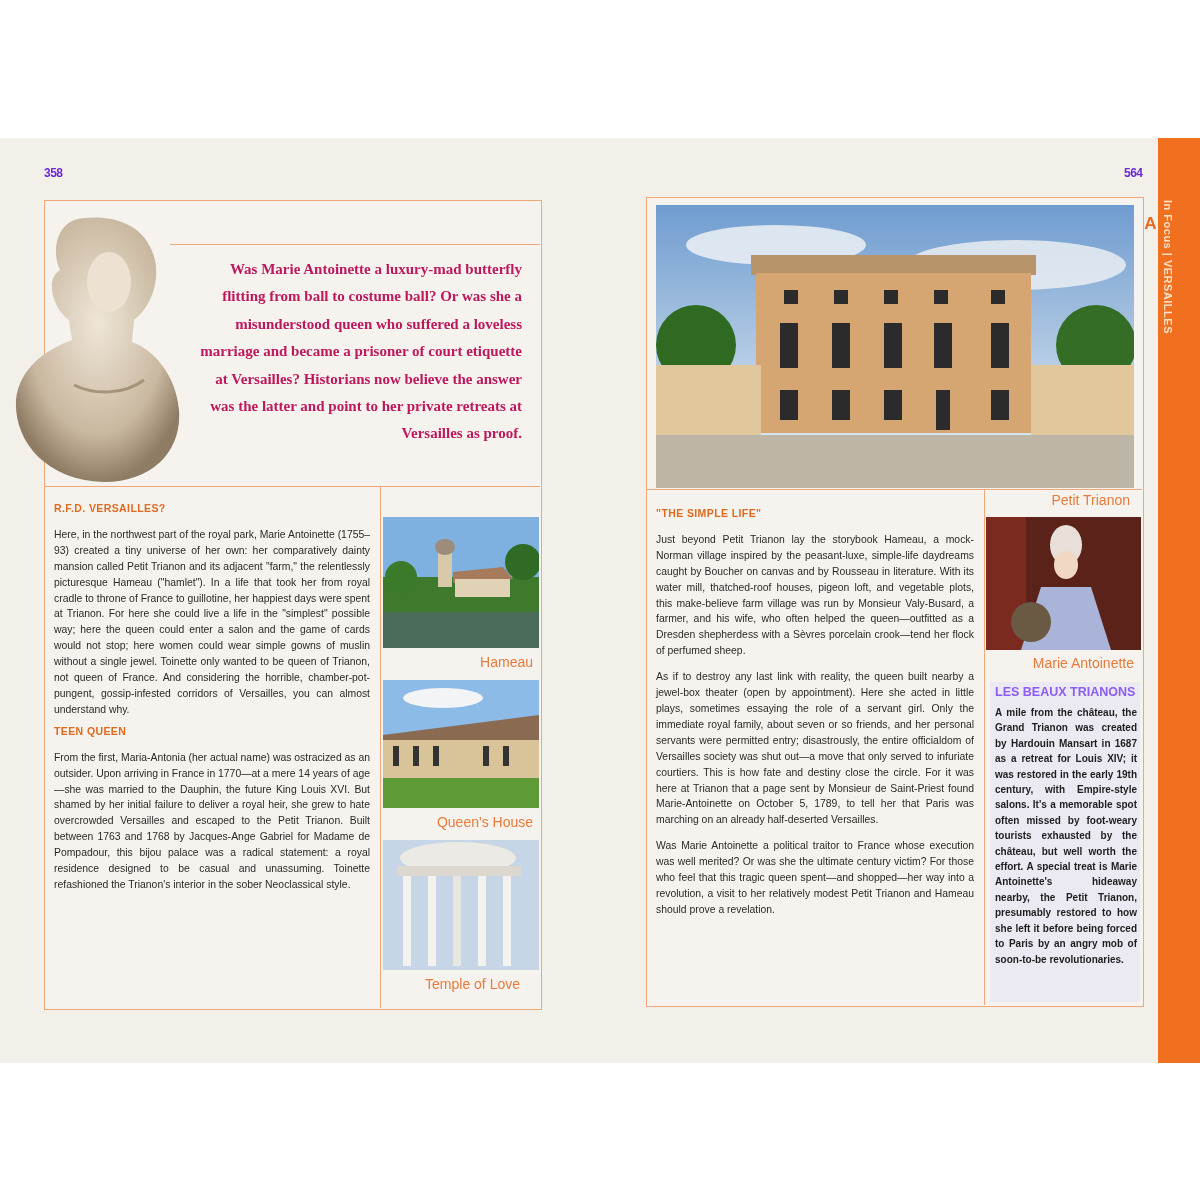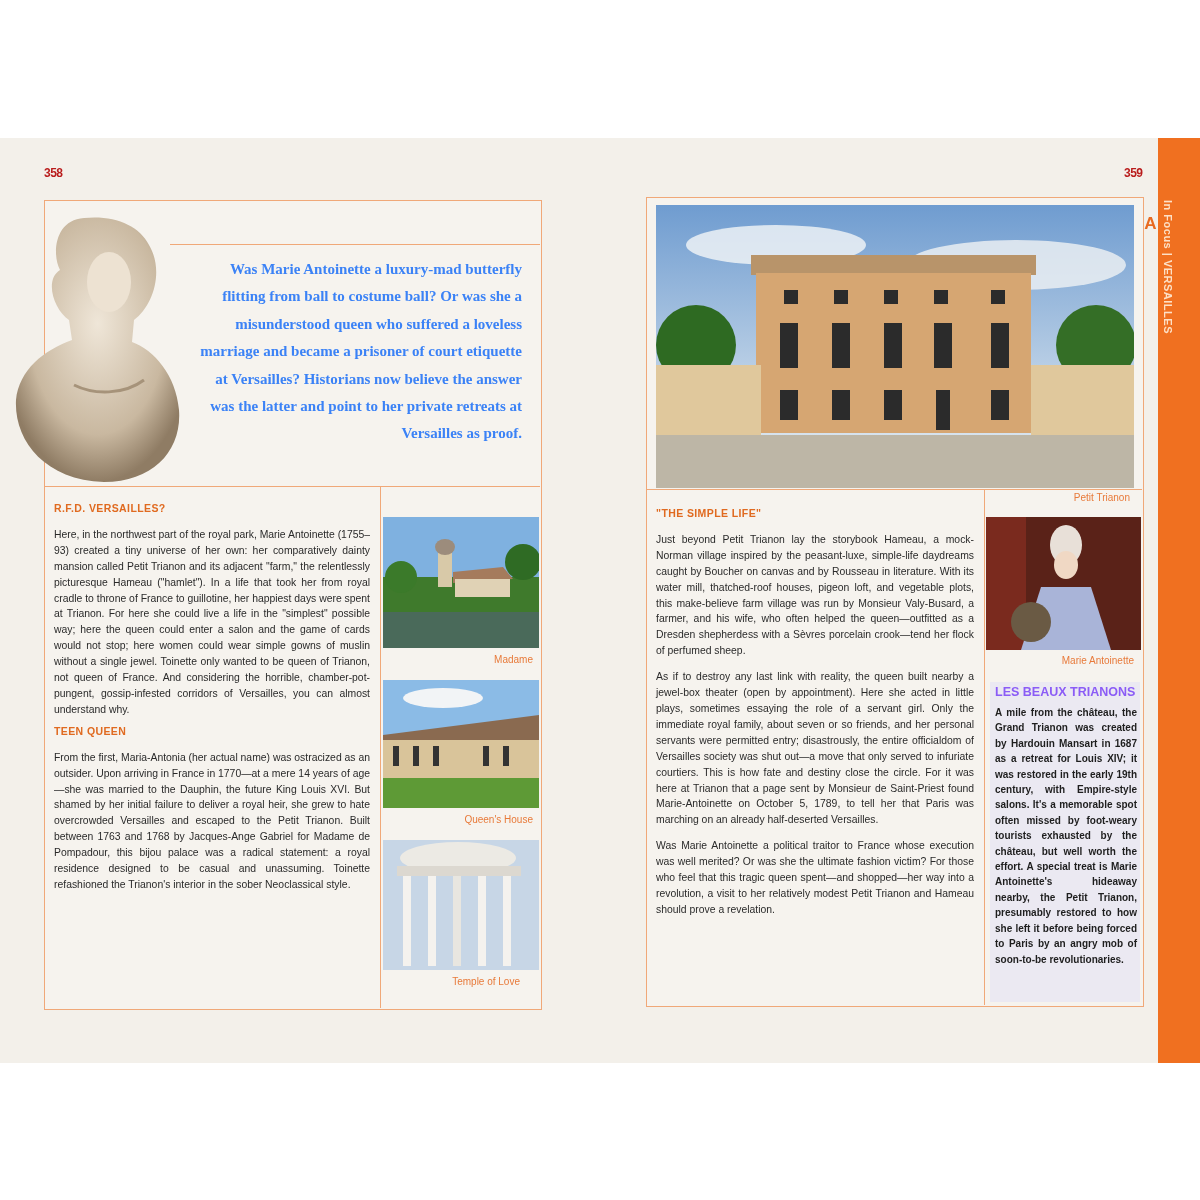--- a/index.html
+++ b/index.html
@@ -1,28 +1,28 @@
 <!DOCTYPE html>
 <html><head>
 <meta charset="utf-8">
 <style>
   html,body{margin:0;padding:0;}
   body{width:1200px;height:1200px;background:#ffffff;position:relative;overflow:hidden;font-family:"Liberation Sans",sans-serif;}
   .spread{position:absolute;left:0;top:138px;width:1200px;height:925px;background:#f3f0ea;}
-  .folio{position:absolute;top:166px;font-family:"Liberation Sans",sans-serif;font-weight:bold;font-size:12px;color:#b91c1c;letter-spacing:-0.5px;}
+  .folio{position:absolute;top:166px;font-family:"Liberation Sans",sans-serif;font-weight:bold;font-size:12px;color:#6d28d9;letter-spacing:-0.5px;}
   .tab{position:absolute;left:1158px;top:138px;width:42px;height:925px;background:#f07020;}
   .tab-text{position:absolute;left:1162px;top:200px;writing-mode:vertical-rl;color:#fde0c6;font-family:"Liberation Sans",sans-serif;font-weight:bold;font-size:11px;letter-spacing:0.5px;}
   .box{position:absolute;border:1px solid #f0a878;background:#f6f3ee;}
   .title{position:absolute;right:22px;top:214px;color:#e86a20;font-family:"Liberation Sans",sans-serif;font-weight:bold;font-size:17px;letter-spacing:1.5px;}
   .bust{position:absolute;left:14px;top:210px;width:170px;height:275px;}
-  .intro{position:absolute;left:200px;top:256px;width:322px;text-align:right;font-family:"Liberation Serif",serif;font-weight:bold;font-size:15px;line-height:27.4px;color:#3b82f6;}
+  .intro{position:absolute;left:200px;top:256px;width:322px;text-align:right;font-family:"Liberation Serif",serif;font-weight:bold;font-size:15px;line-height:27.4px;color:#be185d;}
   .col{position:absolute;font-size:10.4px;line-height:15.9px;color:#2a2a2a;text-align:justify;}
   .head{color:#e06a20;font-weight:bold;font-size:10.5px;letter-spacing:0.4px;}
   .photo{position:absolute;overflow:hidden;}
-  .cap{position:absolute;font-size:10px;color:#e87a3a;text-align:right;}
+  .cap{position:absolute;font-size:14px;color:#e87a3a;text-align:right;}
   .sidebar-title{color:#8b5cf6;font-weight:bold;font-size:12.5px;}
   .sidebar-body{font-weight:bold;font-size:10px;line-height:15.4px;color:#1e1e1e;text-align:justify;}
   p{margin:10px 0 6px 0;}
 </style>
 </head>
 <body>
 
 <div class="spread"></div>
 
 <div class="folio" style="left:44px;">358</div>
@@ -61,21 +61,21 @@
   <rect width="156" height="70" fill="#7fb1e0"></rect>
   <rect y="60" width="156" height="40" fill="#3f7a2c"></rect>
   <rect x="55" y="30" width="14" height="40" fill="#d8c9a8"></rect>
   <ellipse cx="62" cy="30" rx="10" ry="8" fill="#9c8c7c"></ellipse>
   <polygon points="70,55 120,50 130,62 70,66" fill="#a57b5c"></polygon>
   <rect x="72" y="62" width="55" height="18" fill="#e0d2b5"></rect>
   <circle cx="140" cy="45" r="18" fill="#2f6b24"></circle>
   <circle cx="18" cy="60" r="16" fill="#3b7a2a"></circle>
   <rect y="95" width="156" height="36" fill="#4a6a5a"></rect>
 </svg>
-<div class="cap" style="left:383px;top:654px;width:150px;">Madame</div>
+<div class="cap" style="left:383px;top:654px;width:150px;">Hameau</div>
 
 <svg class="photo" style="left:383px;top:680px;width:156px;height:128px;" viewBox="0 0 156 128">
   <rect width="156" height="60" fill="#8bbbe6"></rect>
   <ellipse cx="60" cy="18" rx="40" ry="10" fill="#f2f4f6"></ellipse>
   <polygon points="0,55 156,35 156,62 0,62" fill="#8a6a50"></polygon>
   <rect y="60" width="156" height="38" fill="#d9c49a"></rect>
   <rect x="10" y="66" width="6" height="20" fill="#333"></rect>
     <rect x="30" y="66" width="6" height="20" fill="#333"></rect>
   <rect x="50" y="66" width="6" height="20" fill="#333"></rect>
     <rect x="100" y="66" width="6" height="20" fill="#333"></rect>
@@ -89,21 +89,21 @@
   <ellipse cx="75" cy="18" rx="58" ry="16" fill="#eceae4"></ellipse>
   <rect x="14" y="26" width="124" height="10" fill="#dcd8d0"></rect>
   <rect x="20" y="36" width="8" height="90" fill="#f4f2ee"></rect>
   <rect x="45" y="36" width="8" height="90" fill="#f4f2ee"></rect>
   <rect x="70" y="36" width="8" height="90" fill="#e8e6e0"></rect>
   <rect x="95" y="36" width="8" height="90" fill="#f4f2ee"></rect>
   <rect x="120" y="36" width="8" height="90" fill="#f4f2ee"></rect>
 </svg>
 <div class="cap" style="left:370px;top:976px;width:150px;">Temple of Love</div>
 
-<div class="folio" style="left:1124px;">359</div>
+<div class="folio" style="left:1124px;">564</div>
 <div class="tab"></div>
 <div class="tab-text">In Focus  |  VERSAILLES</div>
 
 <div class="box" style="left:646px;top:197px;width:496px;height:808px;"></div>
 
 <svg class="photo" style="left:656px;top:205px;width:478px;height:283px;" viewBox="0 0 478 283">
   <defs>
       <linearGradient id="sky" x1="0" y1="0" x2="0" y2="1">
         <stop offset="0" stop-color="#6f9cd0"></stop>
         <stop offset="1" stop-color="#dbe6ef"></stop>
@@ -139,21 +139,21 @@
 </svg>
 <div class="cap" style="left:960px;top:492px;width:170px;">Petit Trianon</div>
 
 <div style="position:absolute;left:646px;top:489px;width:496px;border-top:1px solid #f0a878;"></div>
 <div style="position:absolute;left:984px;top:489px;height:516px;border-left:1px solid #f0a878;"></div>
 
 <div class="col" style="left:656px;top:506px;width:318px;">
   <div class="head">"THE SIMPLE LIFE"</div>
   <p>Just beyond Petit Trianon lay the storybook Hameau, a mock-Norman village inspired by the peasant-luxe, simple-life daydreams caught by Boucher on canvas and by Rousseau in literature. With its water mill, thatched-roof houses, pigeon loft, and vegetable plots, this make-believe farm village was run by Monsieur Valy-Busard, a farmer, and his wife, who often helped the queen—outfitted as a Dresden shepherdess with a Sèvres porcelain crook—tend her flock of perfumed sheep.</p>
   <p>As if to destroy any last link with reality, the queen built nearby a jewel-box theater (open by appointment). Here she acted in little plays, sometimes essaying the role of a servant girl. Only the immediate royal family, about seven or so friends, and her personal servants were permitted entry; disastrously, the entire officialdom of Versailles society was shut out—a move that only served to infuriate courtiers. This is how fate and destiny close the circle. For it was here at Trianon that a page sent by Monsieur de Saint-Priest found Marie-Antoinette on October 5, 1789, to tell her that Paris was marching on an already half-deserted Versailles.</p>
-  <p>Was Marie Antoinette a political traitor to France whose execution was well merited? Or was she the ultimate fashion victim? For those who feel that this tragic queen spent—and shopped—her way into a revolution, a visit to her relatively modest Petit Trianon and Hameau should prove a revelation.</p>
+  <p>Was Marie Antoinette a political traitor to France whose execution was well merited? Or was she the ultimate century victim? For those who feel that this tragic queen spent—and shopped—her way into a revolution, a visit to her relatively modest Petit Trianon and Hameau should prove a revelation.</p>
 </div>
 
 <svg class="photo" style="left:986px;top:517px;width:155px;height:133px;" viewBox="0 0 155 133">
   <rect width="155" height="133" fill="#5a2218"></rect>
   <rect x="0" y="0" width="40" height="133" fill="#7a2a1e"></rect>
   <ellipse cx="80" cy="28" rx="16" ry="20" fill="#e8e0d8"></ellipse>
   <ellipse cx="80" cy="48" rx="12" ry="14" fill="#f0d8c4"></ellipse>
   <path d="M55 70 L105 70 L125 133 L35 133 Z" fill="#a9b4d8"></path>
   <circle cx="45" cy="105" r="20" fill="#6a5a44"></circle>
 </svg>

